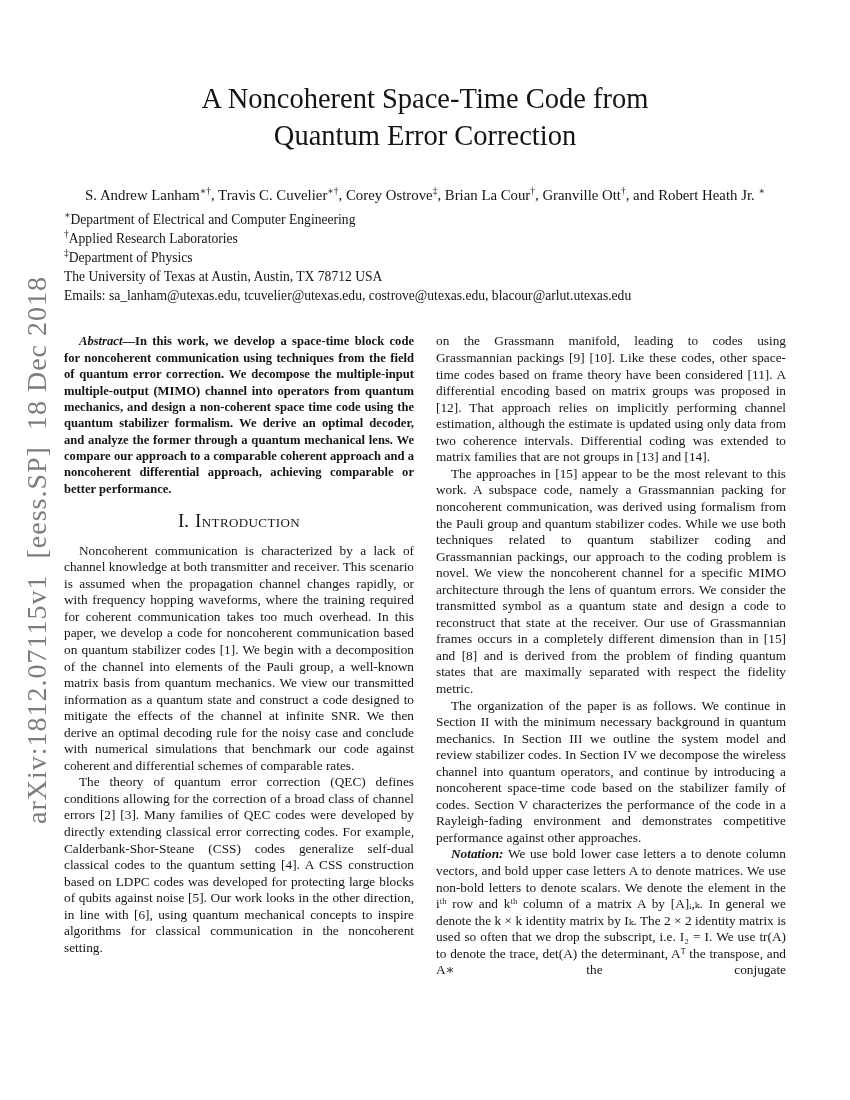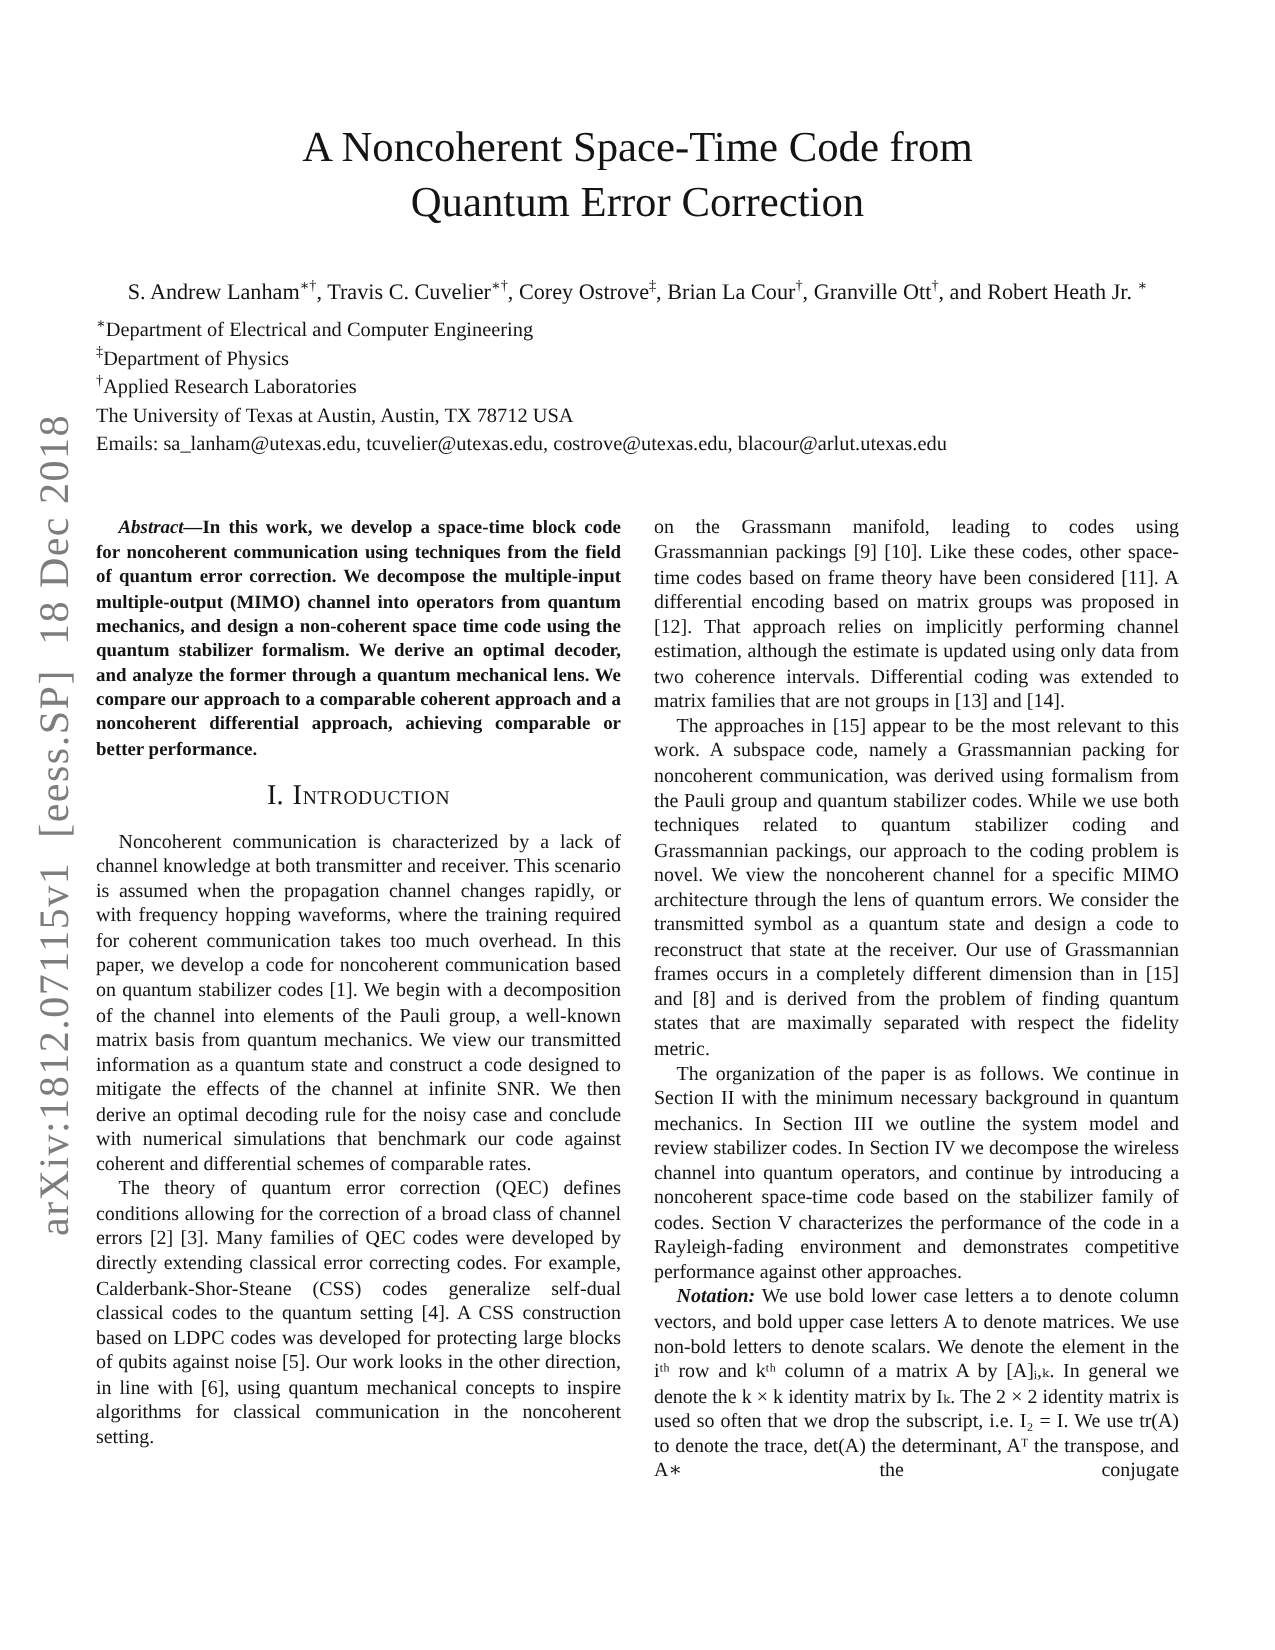--- a/index.html
+++ b/index.html
@@ -46,21 +46,21 @@
   }
   .affils {
     text-align: left;
     font-size: 13.6px;
     margin-top: 5px;
     line-height: 1.4;
   }
   .columns {
     display: flex;
     gap: 22px;
-    margin-top: 38px;
+    margin-top: 28px;
   }
   .col {
     width: 350px;
     font-size: 13.3px;
     line-height: 1.245;
     text-align: justify;
     hyphens: auto;
   }
   .para { text-indent: 0; }
   .indent { text-indent: 15px; }
@@ -92,22 +92,22 @@
   <header>
     <h1 class="title">
       <span class="title-line">A Noncoherent Space-Time Code from</span>
       <span class="title-line">Quantum Error Correction</span>
     </h1>
 
     <p class="authors"><span>S. Andrew Lanham</span><sup>∗†</sup><span>, Travis C. Cuvelier</span><sup>∗†</sup><span>, Corey Ostrove</span><sup>‡</sup><span>, Brian La Cour</span><sup>†</sup><span>, Granville Ott</span><sup>†</sup><span>, and Robert Heath Jr. </span><sup>∗</sup></p>
 
     <div class="affils">
       <div class="affil-line"><sup>∗</sup><span>Department of Electrical and Computer Engineering</span></div>
+      <div class="affil-line"><sup>†</sup><span>Applied Research Laboratories</span></div>
       <div class="affil-line"><sup>‡</sup><span>Department of Physics</span></div>
-      <div class="affil-line"><sup>†</sup><span>Applied Research Laboratories</span></div>
       <div class="affil-line"><span>The University of Texas at Austin, Austin, TX 78712 USA</span></div>
       <div class="affil-line">Emails: sa_lanham@utexas.edu, tcuvelier@utexas.edu, costrove@utexas.edu, blacour@arlut.utexas.edu</div>
     </div>
   </header>
 
   <main class="columns">
 
     <section class="col">
       <p class="abstract"><span class="abstract-label">Abstract—</span><span>In this work, we develop a space-time block code for noncoherent communication using techniques from the field of quantum error correction. We decompose the multiple-input multiple-output (MIMO) channel into operators from quantum mechanics, and design a non-coherent space time code using the quantum stabilizer formalism. We derive an optimal decoder, and analyze the former through a quantum mechanical lens. We compare our approach to a comparable coherent approach and a noncoherent differential approach, achieving comparable or better performance.</span></p>
 

